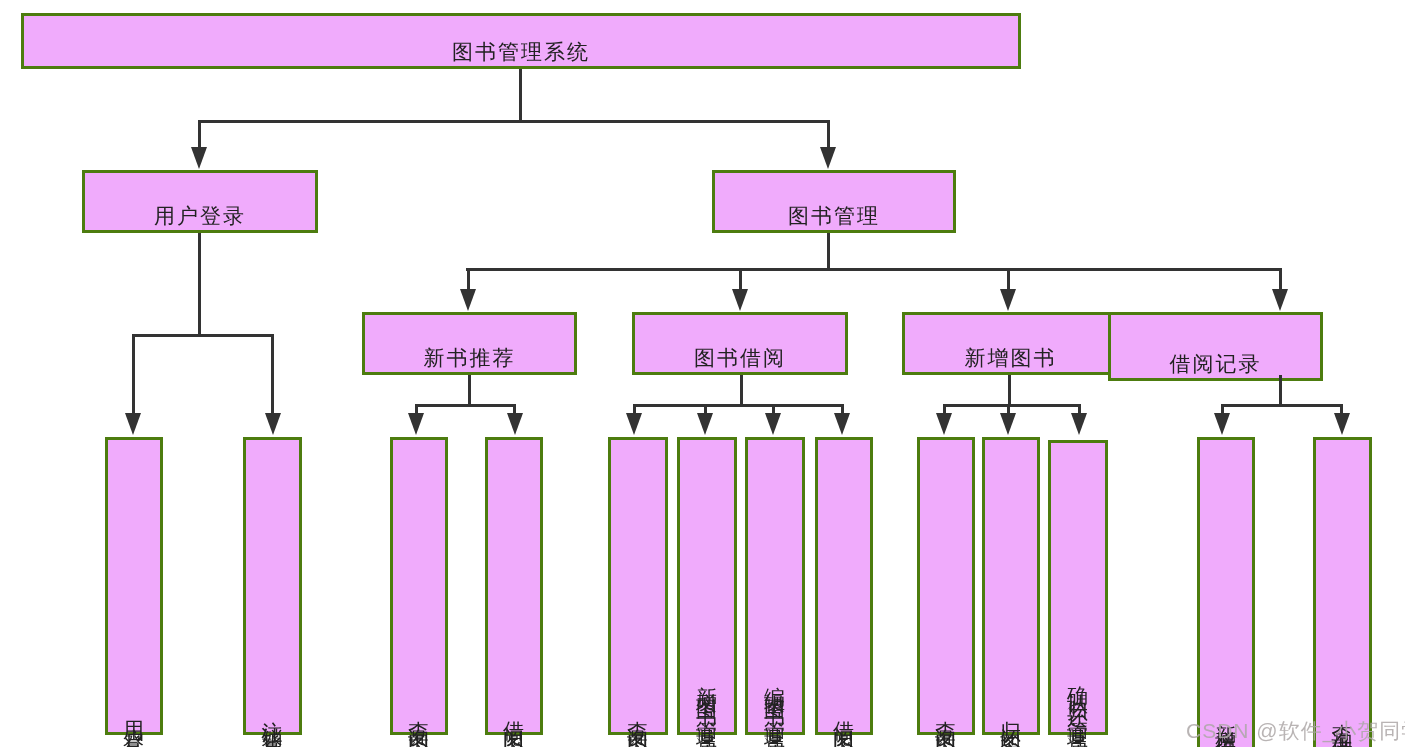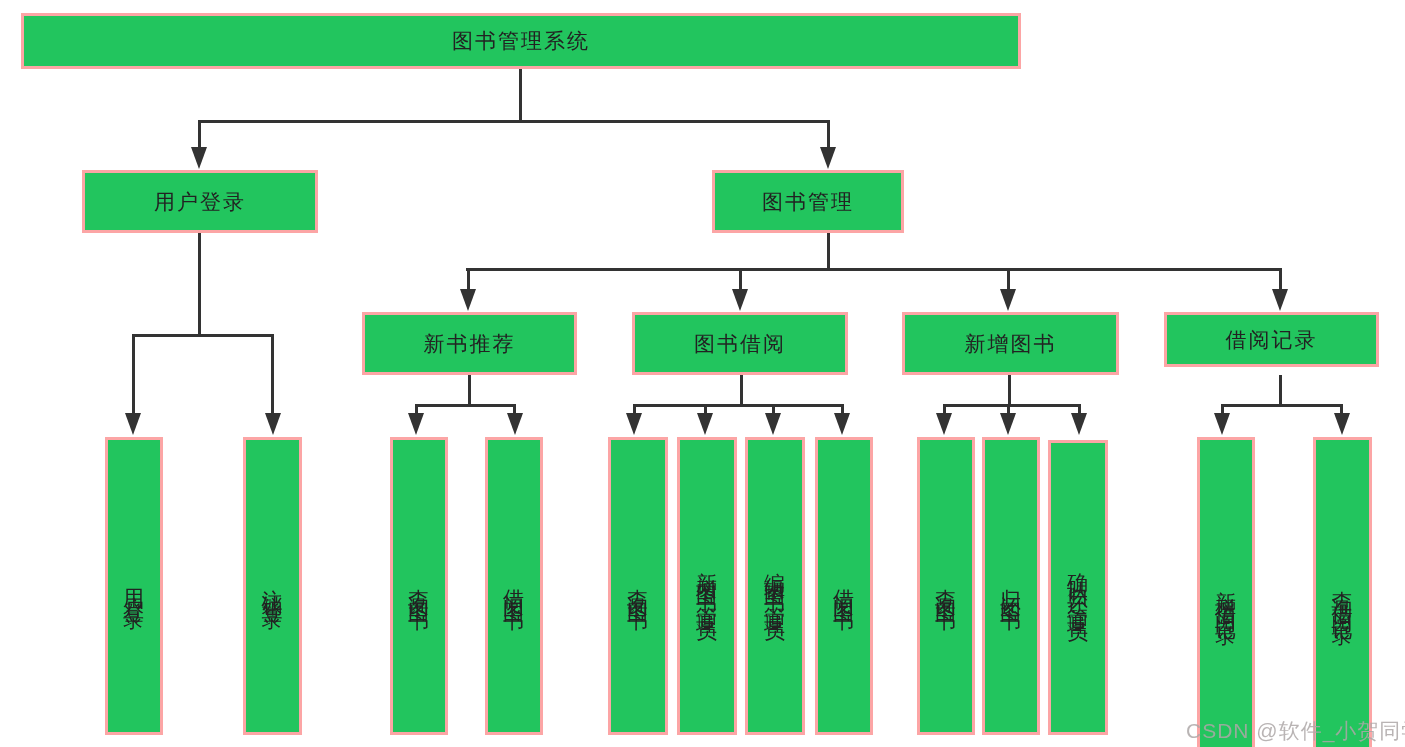--- a/index.html
+++ b/index.html
@@ -2,24 +2,24 @@
 <html><head>
 <meta charset="utf-8">
 <style>
   html,body{margin:0;padding:0;background:#ffffff;}
   body{font-family:"Liberation Sans", sans-serif;}
   #stage{position:relative;width:1405px;height:747px;background:#ffffff;overflow:hidden;}
 
   .box{
     position:absolute;
     box-sizing:border-box;
-    border:3px solid #fca5a5;
-    background:#22c55e;
+    border:3px solid #4d7c0f;
+    background:#f0abfc;
     display:flex;
-    align-items:center;
+    align-items:flex-end;
     justify-content:center;
     color:#222222;
   }
   .box.h span{
     font-size:21px;
     letter-spacing:2px;
     white-space:nowrap;
   }
   .box.v span{
     writing-mode:vertical-rl;
@@ -61,21 +61,21 @@
   <div class="line" style="left:519px;top:69px;width:3px;height:53px"></div>
   <div class="line" style="left:198px;top:120px;width:632px;height:3px"></div>
   <div class="line" style="left:198px;top:121px;width:3px;height:28px"></div>
   <div class="line" style="left:827px;top:121px;width:3px;height:28px"></div>
   <div class="arrow" style="left:191px;top:147px"></div>
   <div class="arrow" style="left:820px;top:147px"></div>
 
   <div class="box h" style="left:82px;top:170px;width:236px;height:63px">
     <span>用户登录</span>
   </div>
-  <div class="box h" style="left:712px;top:170px;width:192px;height:63px">
+  <div class="box h" style="left:712px;top:170px;width:244px;height:63px">
     <span>图书管理</span>
   </div>
 
   <div class="line" style="left:198px;top:233px;width:3px;height:103px"></div>
   <div class="line" style="left:132px;top:334px;width:142px;height:3px"></div>
   <div class="line" style="left:132px;top:336px;width:3px;height:78px"></div>
   <div class="line" style="left:271px;top:336px;width:3px;height:78px"></div>
   <div class="arrow" style="left:125px;top:413px"></div>
   <div class="arrow" style="left:265px;top:413px"></div>
 
@@ -92,21 +92,21 @@
 
   <div class="box h" style="left:362px;top:312px;width:215px;height:63px">
     <span>新书推荐</span>
   </div>
   <div class="box h" style="left:632px;top:312px;width:216px;height:63px">
     <span>图书借阅</span>
   </div>
   <div class="box h" style="left:902px;top:312px;width:217px;height:63px">
     <span>新增图书</span>
   </div>
-  <div class="box h" style="left:1164px;top:312px;width:215px;height:55px">
+  <div class="box h" style="left:1108px;top:312px;width:215px;height:69px">
     <span>借阅记录</span>
   </div>
 
   <div class="line" style="left:468px;top:375px;width:3px;height:31px"></div>
   <div class="line" style="left:415px;top:404px;width:101px;height:3px"></div>
   <div class="line" style="left:415px;top:406px;width:3px;height:9px"></div>
   <div class="line" style="left:513px;top:406px;width:3px;height:9px"></div>
   <div class="arrow" style="left:408px;top:413px"></div>
   <div class="arrow" style="left:507px;top:413px"></div>
 

